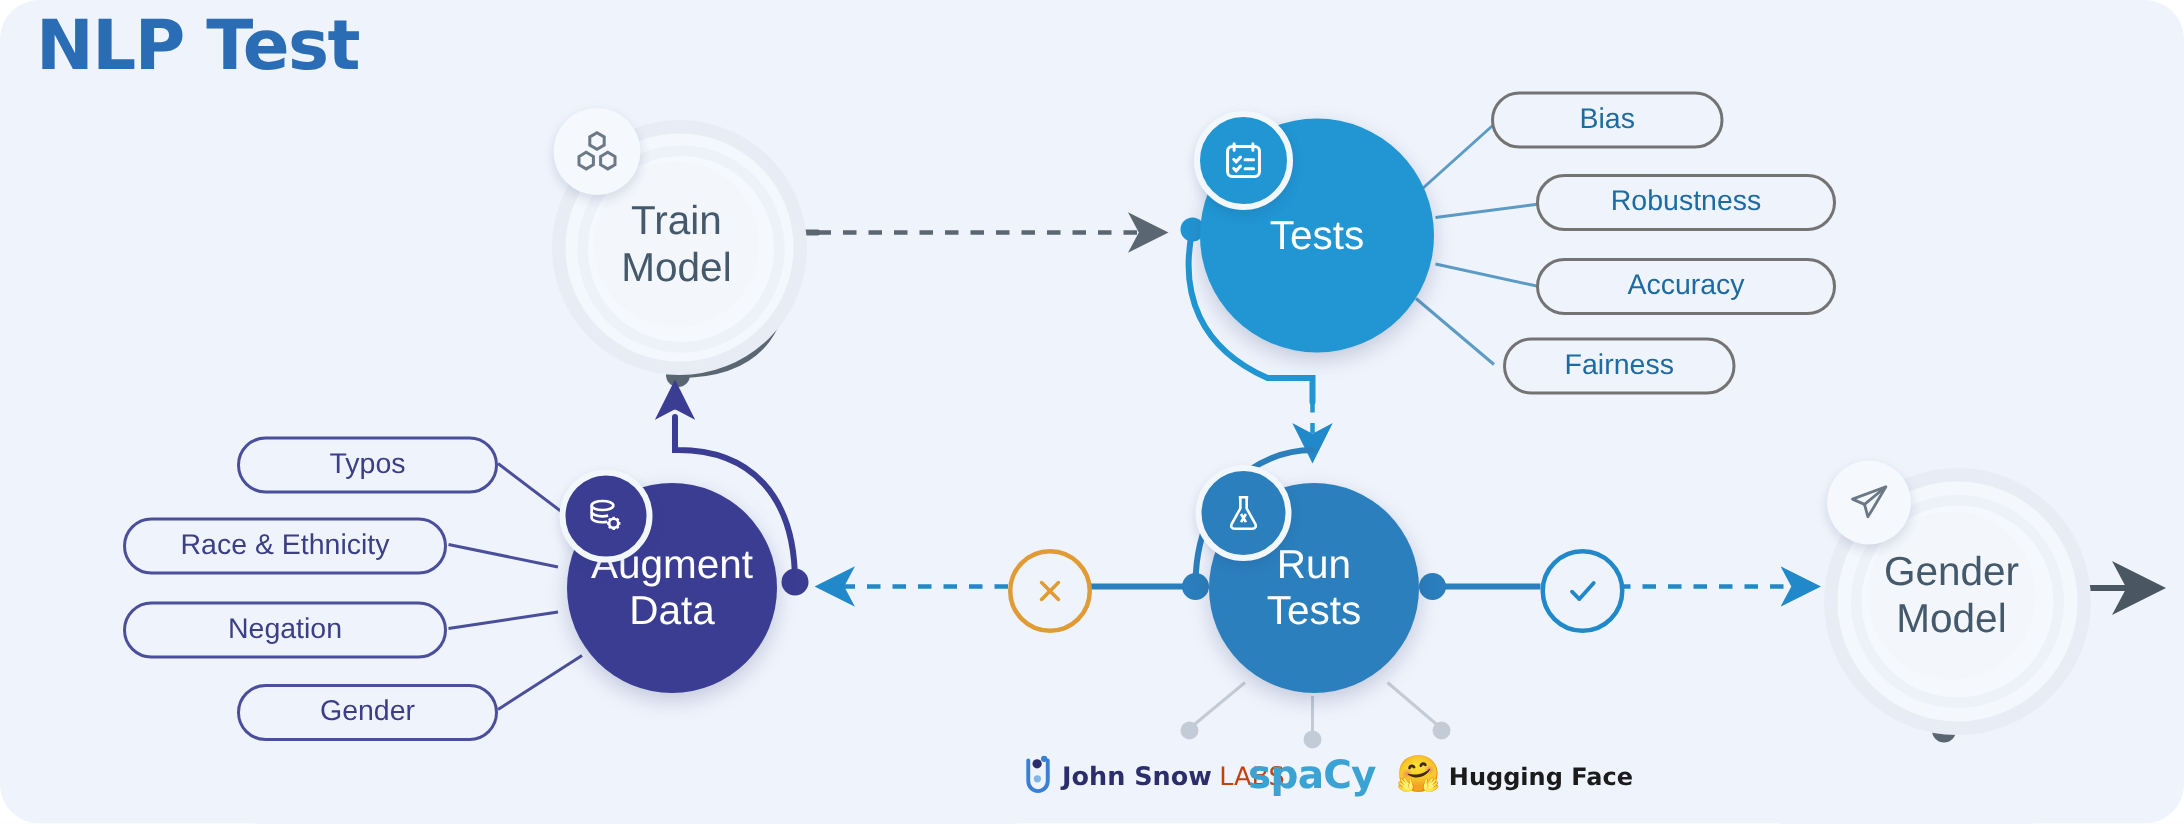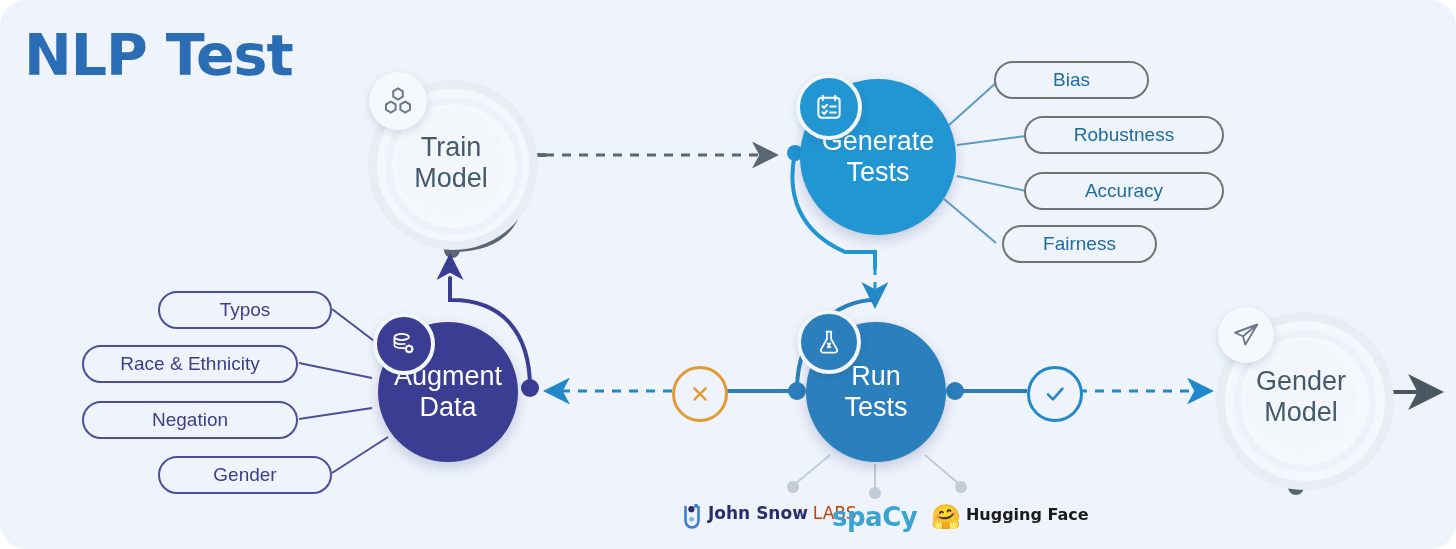--- a/index.html
+++ b/index.html
@@ -26,22 +26,22 @@
     left: 0; top: 0;
     width: 1456px;
     height: 549px;
     pointer-events: none;
   }
 
   
   #title {
     position: absolute;
     left: 24px;
-    top: 22px;
-    font-size: 57px;
+    top: 3px;
+    font-size: 46px;
     font-weight: bold;
     color: #2a6db5;
     letter-spacing: -1px;
     font-family: "DejaVu Sans", sans-serif;
   }
 
   
   .node {
     position: absolute;
     border-radius: 50%;
@@ -119,21 +119,21 @@
     z-index: 6;
     display: flex;
     align-items: center;
     justify-content: center;
   }
 
   
   .logo {
     position: absolute;
     display: flex;
-    align-items: flex-start;
+    align-items: center;
     z-index: 6;
     white-space: nowrap;
   }
   #logo-jsl-text {
     font-size: 17px;
     font-weight: bold;
     color: #2c2e6b;
     font-family: "DejaVu Sans", sans-serif;
     margin-left: 4px;
   }
@@ -237,21 +237,20 @@
   </div>
   <div class="badge white" style="left:369px; top:72px; width:58px; height:58px;">
     <svg width="32" height="32" viewBox="0 0 24 24" fill="none" stroke="#6b7886" stroke-width="1.5">
       <path d="M12 2.6 L15.6 4.7 L15.6 8.8 L12 10.9 L8.4 8.8 L8.4 4.7 Z"></path>
       <path d="M6.6 12.4 L10.2 14.5 L10.2 18.6 L6.6 20.7 L3 18.6 L3 14.5 Z"></path>
       <path d="M17.4 12.4 L21 14.5 L21 18.6 L17.4 20.7 L13.8 18.6 L13.8 14.5 Z"></path>
     </svg>
   </div>
 
   <div class="node dark" style="left:800px; top:79px; width:156px; height:156px; background:#2196d3;">
-    <span class="nlabel">Generate</span>
     <span class="nlabel">Tests</span>
   </div>
   <div class="badge" style="left:796px; top:74px; width:58px; height:58px; background:#2196d3; border:4px solid #f2f7fc;">
     <svg width="30" height="30" viewBox="0 0 24 24" fill="none" stroke="#ffffff" stroke-width="1.6" stroke-linecap="round">
       <rect x="3.5" y="4.5" width="17" height="16" rx="2.5"></rect>
       <path d="M7 3 L7 6.5 M17 3 L17 6.5"></path>
       <path d="M6.8 11.4 L8.1 12.7 L10.4 10.2"></path>
       <path d="M6.8 16.2 L8.1 17.5 L10.4 15"></path>
       <path d="M12.8 11.6 L17.4 11.6 M12.8 16.4 L17.4 16.4"></path>
     </svg>

